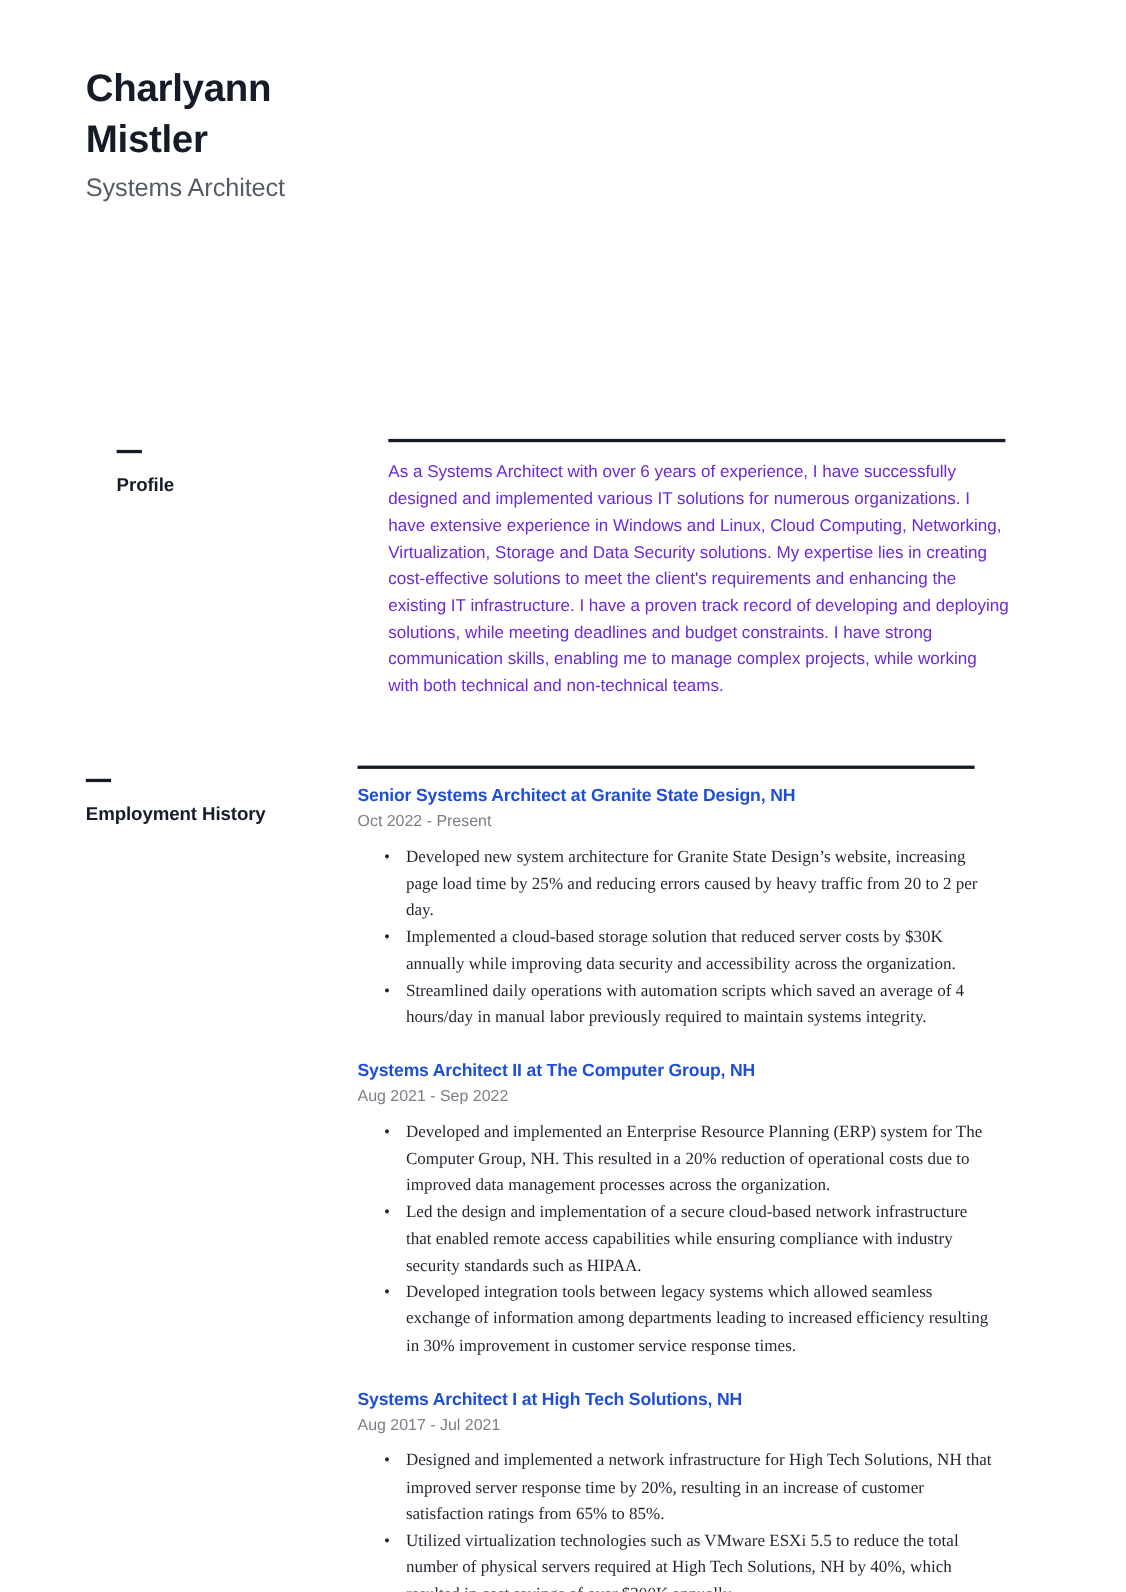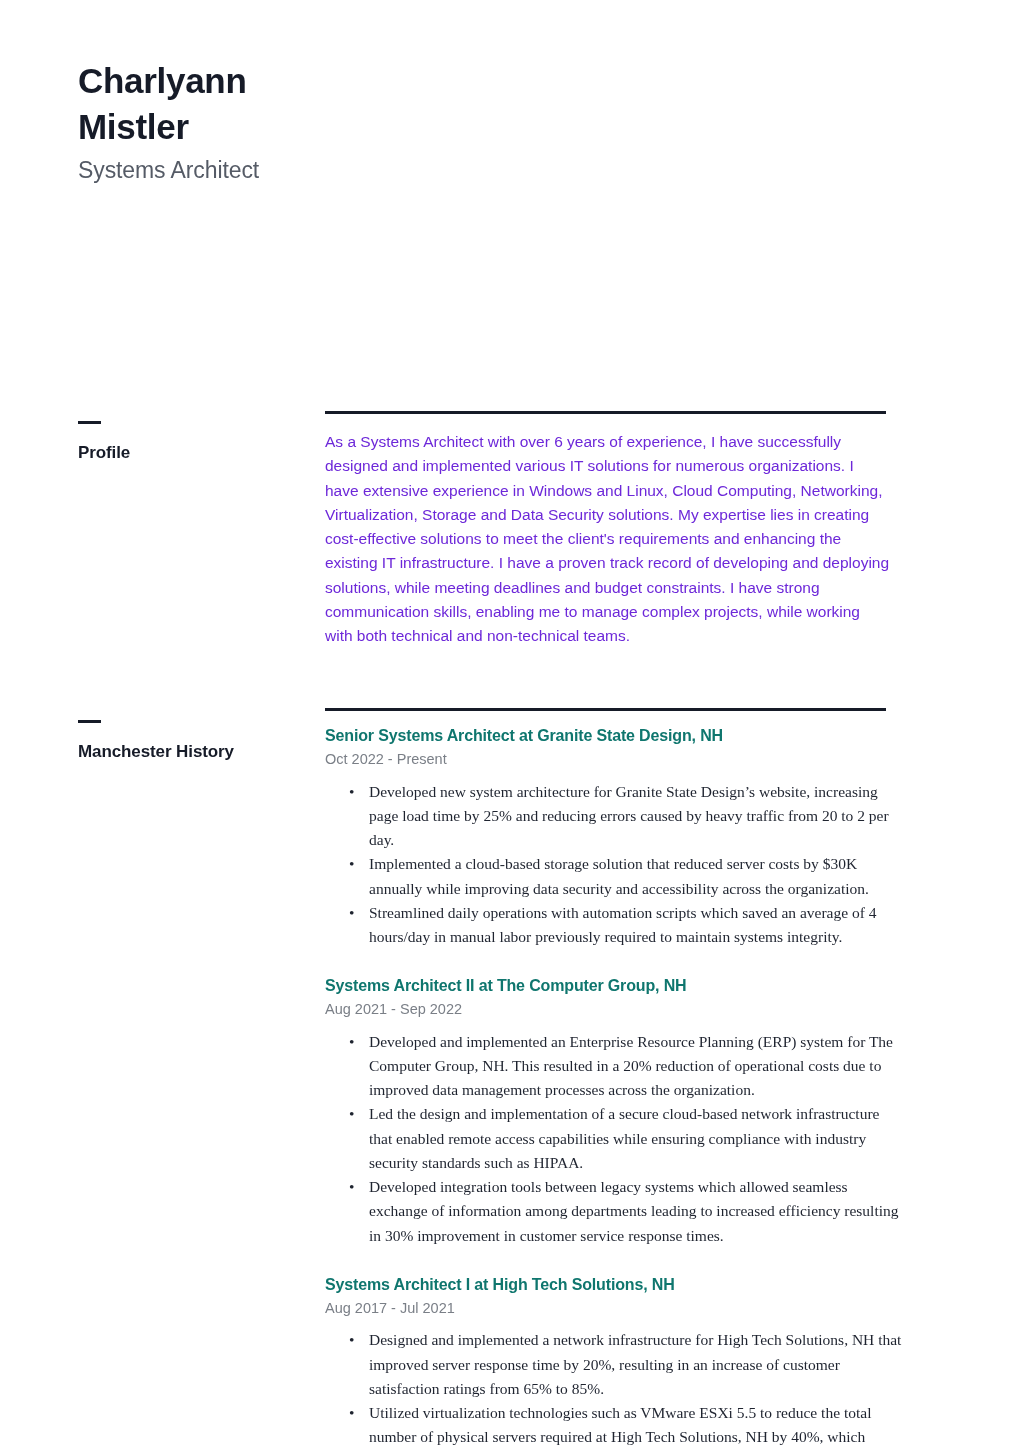--- a/index.html
+++ b/index.html
@@ -102,42 +102,42 @@
 
   .section-label {
     font-size: 17px;
     font-weight: bold;
     color: #161b28;
     letter-spacing: -0.1px;
     line-height: 1.2;
   }
 
   
-  .profile-row { margin-top: 28px; }
+  .profile-row { margin-top: 16px; padding-left: 28px; }
   .profile-left { padding-top: 10px; }
 
   .profile-text {
     font-size: 15.5px;
     line-height: 1.565;
     color: #6d28d9;
     padding-top: 16px;
     max-width: 565px;
   }
 
   
   .employment-row { margin-top: 60px; }
   .employment-left { padding-top: 12px; }
 
   .job { padding-top: 14px; }
   .job + .job { padding-top: 26px; }
 
   .job-heading {
     font-size: 16px;
     font-weight: bold;
-    color: #0f766e;
+    color: #1d4ed8;
     line-height: 1.35;
     letter-spacing: -0.15px;
   }
 
   .job-dates {
     font-size: 14.5px;
     color: #7a7f87;
     line-height: 1.5;
     margin-top: 2px;
   }
@@ -199,21 +199,21 @@
       <div class="rule"></div>
       <p class="profile-text">As a Systems Architect with over 6 years of experience, I have successfully designed and implemented various IT solutions for numerous organizations. I have extensive experience in Windows and Linux, Cloud Computing, Networking, Virtualization, Storage and Data Security solutions. My expertise lies in creating cost-effective solutions to meet the client's requirements and enhancing the existing IT infrastructure. I have a proven track record of developing and deploying solutions, while meeting deadlines and budget constraints. I have strong communication skills, enabling me to manage complex projects, while working with both technical and non-technical teams.</p>
     </div>
 
   </div>
 
   <div class="row employment-row">
 
     <div class="col-left employment-left">
       <div class="section-dash"></div>
-      <div class="section-label">Manchester History</div>
+      <div class="section-label">Employment History</div>
     </div>
 
     <div class="col-right">
       <div class="rule"></div>
       <div id="jobs-container">
           <div class="job">
             <div class="job-heading">Senior Systems Architect at Granite State Design, NH</div>
             <div class="job-dates">Oct 2022 - Present</div>
             <ul class="bullets">
               <li>Developed new system architecture for Granite State Design’s website, increasing page load time by 25% and reducing errors caused by heavy traffic from 20 to 2 per day.</li>

